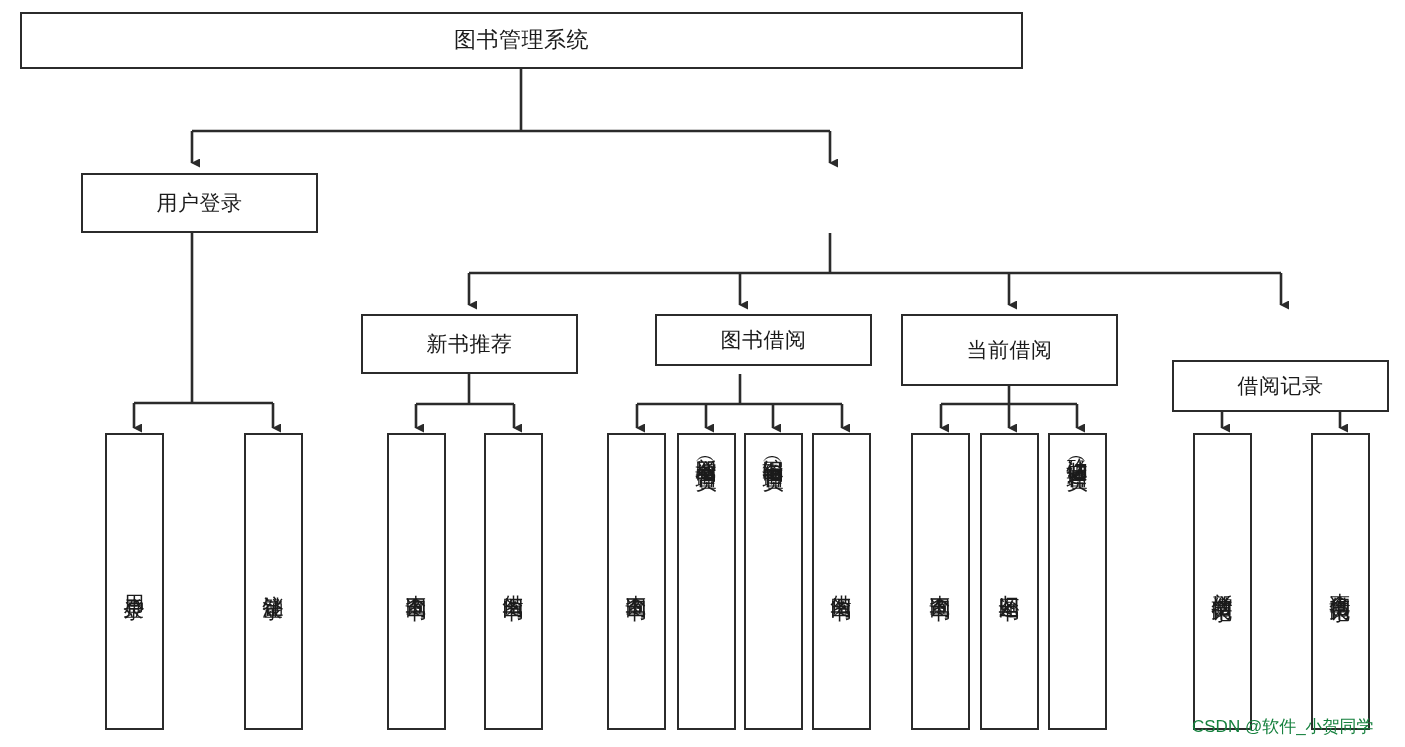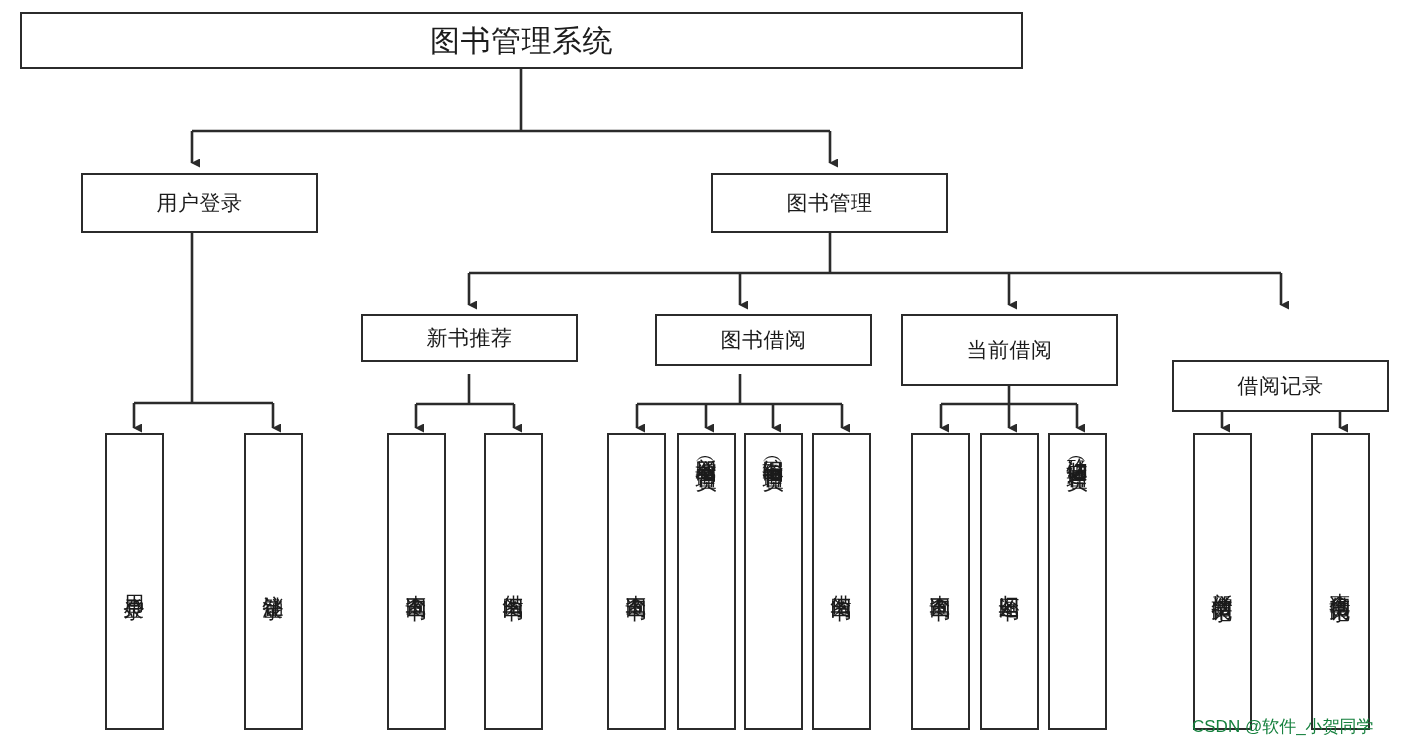--- a/index.html
+++ b/index.html
@@ -41,21 +41,21 @@
     white-space: nowrap;
     line-height: 1.12;
   }
   
   .node.horizontal .node-label {
     writing-mode: horizontal-tb;
     font-size: 21px;
     letter-spacing: 0.5px;
   }
   .node.root .node-label {
-    font-size: 30px;
+    font-size: 22px;
   }
   
   .node.vertical {
     align-items: flex-start;
     padding-top: 6px;
   }
   .node.vertical .node-label {
     writing-mode: vertical-rl;
     text-orientation: upright;
     font-size: 21px;
@@ -131,25 +131,22 @@
   </svg>
 
   <div class="node horizontal root" style="left:20px; top:12px; width:1003px; height:57px;">
     <span class="node-label">图书管理系统</span>
   </div>
 
   <div class="node horizontal" style="left:81px; top:173px; width:237px; height:60px;">
     <span class="node-label">用户登录</span>
   </div>
 
-  <div class="node horizontal" style="left:711px; top:173px; width:237px; height:60px;">
-    <span class="node-label">图书管理</span>
-  </div>
-
-  <div class="node horizontal" style="left:361px; top:314px; width:217px; height:48px;">
+
+  <div class="node horizontal" style="left:361px; top:314px; width:217px; height:60px;">
     <span class="node-label">新书推荐</span>
   </div>
 
   <div class="node horizontal" style="left:631px; top:314px; width:217px; height:52px;margin-left:24px;">
     <span class="node-label">图书借阅</span>
   </div>
 
   <div class="node horizontal" style="left:901px; top:314px; width:217px; height:72px;">
     <span class="node-label">当前借阅</span>
   </div>

